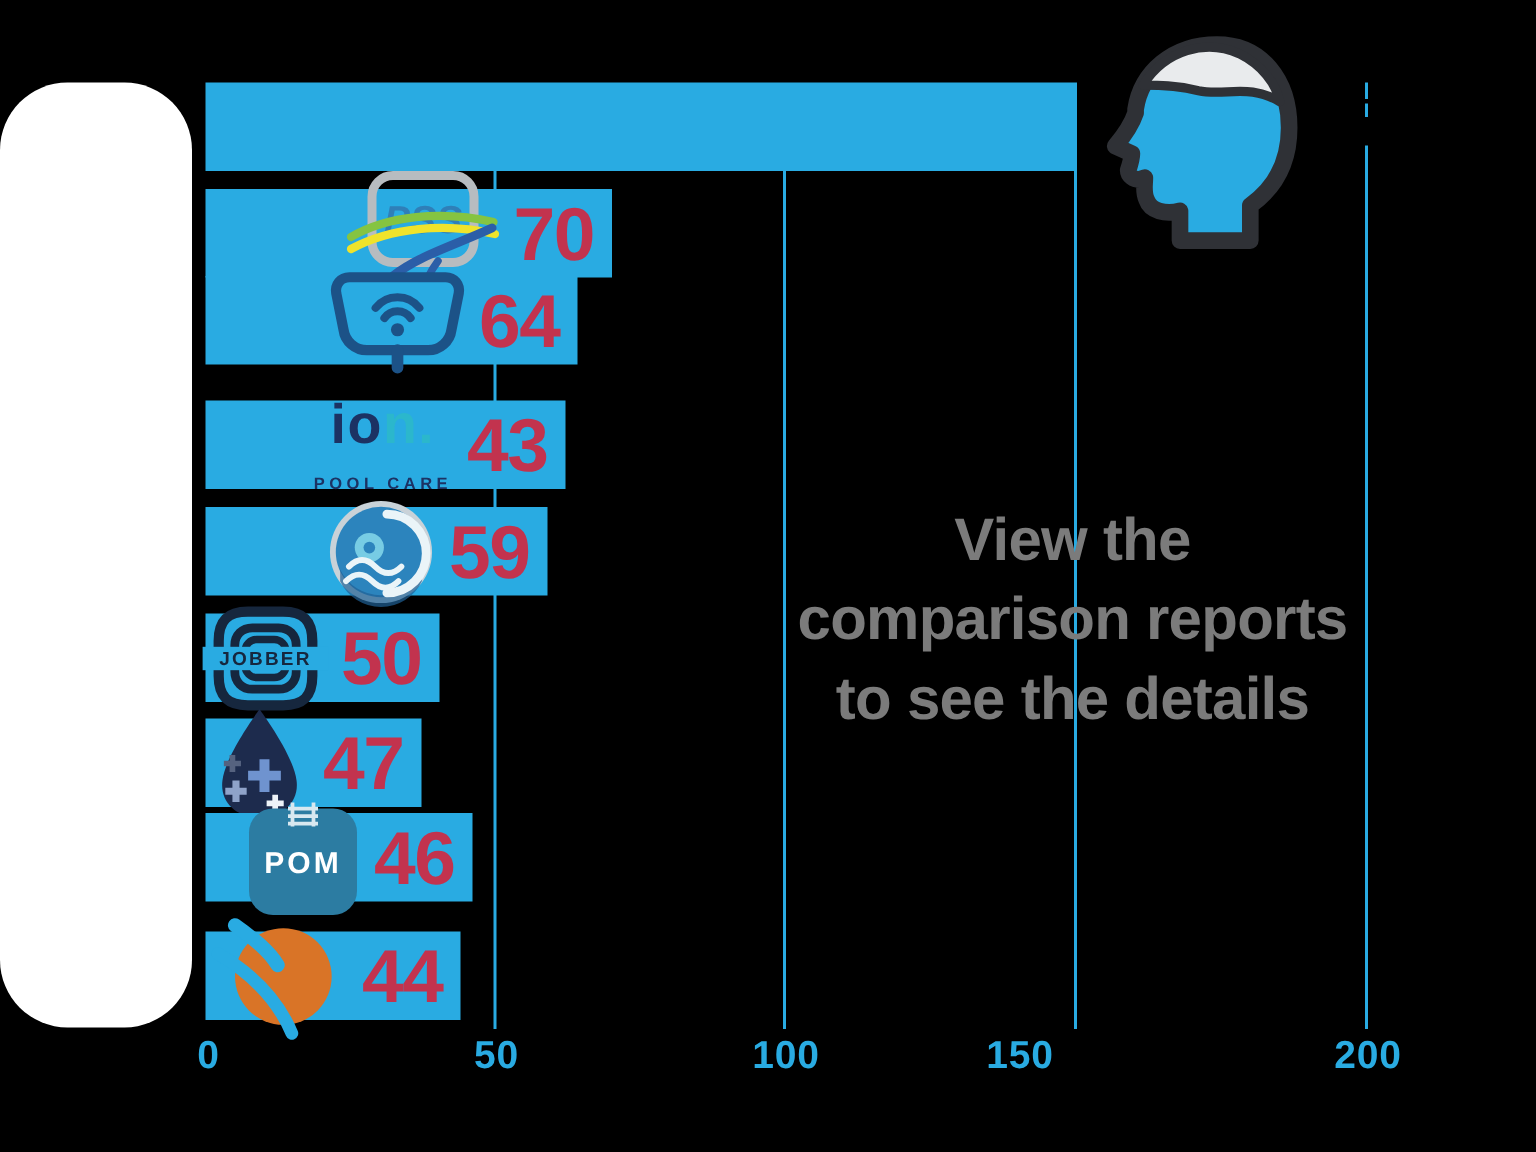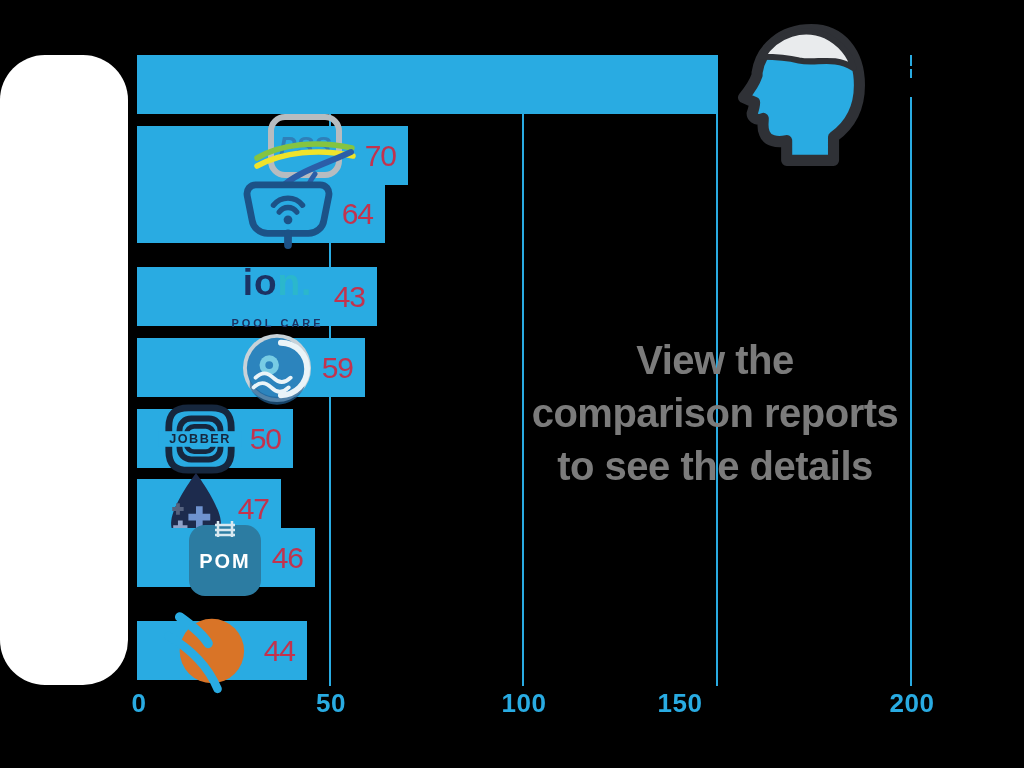--- a/index.html
+++ b/index.html
@@ -22,23 +22,23 @@
   .g50{left:329px}.g100{left:522px}.g150{left:716px}.g200{left:910px}
   .dash{position:absolute;left:910px;width:2px;background:var(--grid);z-index:1}
   .dash.d1{top:55px;height:11px}.dash.d2{top:69px;height:9px}
   
   .bar-row{
     position:absolute;left:137px;height:59px;background:var(--bar);z-index:2;
     display:flex;align-items:center;justify-content:flex-end;
     gap:10px;padding-right:12px;
   }
   .r0{top:55px}.r1{top:126px}.r2{top:184px}.r3{top:267px}.r4{top:338px}
-  .r5{top:409px}.r6{top:479px}.r7{top:528px}.r8{top:621px}
+  .r5{top:409px}.r6{top:479px}.r7{top:542px}.r8{top:621px}
   .val{
-    font-size:30px;font-weight:400;color:var(--val);line-height:1;
+    font-size:50px;font-weight:700;color:var(--val);line-height:1;
     letter-spacing:-1px;flex:0 0 auto;
   }
   .logo{flex:0 0 auto;overflow:visible}
   svg text{font-family:"Liberation Sans",sans-serif}
   
   .head{position:absolute;left:725px;top:20px;z-index:3}
   
   .note{
     position:absolute;left:455px;top:334px;width:520px;z-index:2;
     text-align:center;color:var(--note);font-size:40px;font-weight:700;

